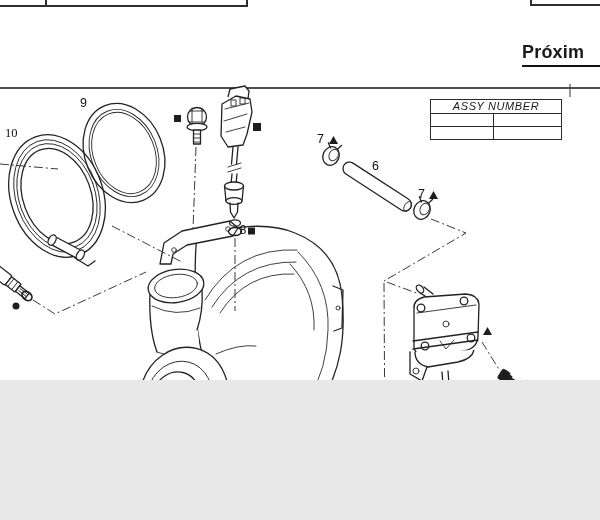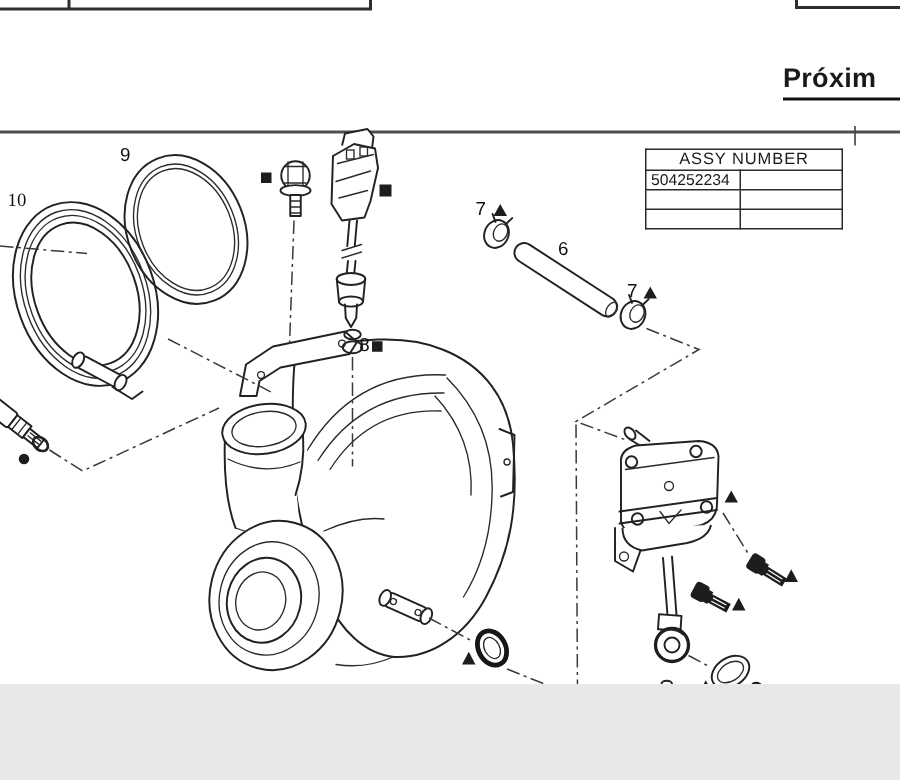--- a/index.html
+++ b/index.html
@@ -1,34 +1,34 @@
 <!DOCTYPE html>
 <html><head>
 <meta charset="utf-8">
 <style>
   html,body{margin:0;padding:0;background:#e8e8e8;}
   .page{
-    position:relative;width:600px;height:456px;background:#fff;
+    position:relative;width:600px;height:380px;background:#fff;
     overflow:hidden;font-family:"Liberation Sans",sans-serif;color:#1a1a1a;
   }
   .rule{position:absolute;background:#4f4f4f;}
   .remnant{position:absolute;background:#2e2e2e;}
   .title{
     position:absolute;left:522px;top:42px;width:90px;
     font-size:18px;font-weight:bold;letter-spacing:.2px;
     border-bottom:2.2px solid #111;padding-bottom:2px;white-space:nowrap;
   }
   table.assy{
     position:absolute;left:430px;top:99px;width:131px;
     border-collapse:collapse;table-layout:fixed;
   }
   table.assy td{
     border:1px solid #2a2a2a;font-size:10.5px;line-height:1;
     height:12px;padding:0 0 0 3px;vertical-align:middle;
-    white-space:nowrap;overflow:hidden;
+    white-space:nowrap;overflow:hidden;font-style:italic;
   }
   table.assy td.hdr{
     text-align:center;font-size:11px;letter-spacing:.6px;height:13px;padding:0;
   }
   .lbl{
     position:absolute;font-size:12.5px;font-weight:400;color:#111;
     line-height:1;user-select:none;
   }
   svg.art{position:absolute;left:0;top:0;}
   .ln{fill:none;stroke:#222;stroke-width:1.3;stroke-linecap:round;stroke-linejoin:round;}
@@ -54,24 +54,20 @@
 
   <table class="assy">
     <colgroup>
         <col style="width:63px">
         <col style="width:68px">
       </colgroup>
     <tbody>
         <tr>
           <td class="hdr" colspan="2">ASSY NUMBER</td>
         </tr>
-    <tr>
-      <td>504252234</td>
-      <td></td>
-    </tr>
     <tr>
       <td></td>
       <td></td>
     </tr>
     <tr>
       <td></td>
       <td></td>
     </tr>
   </tbody>
     </table>

